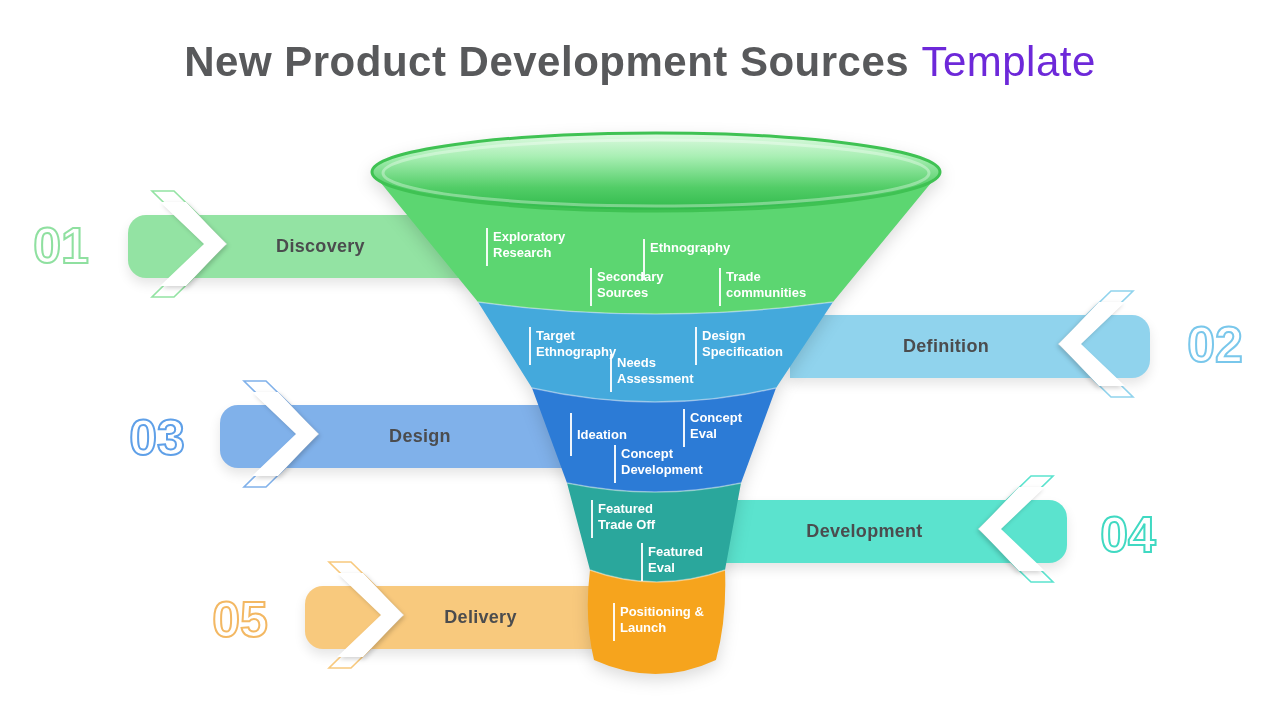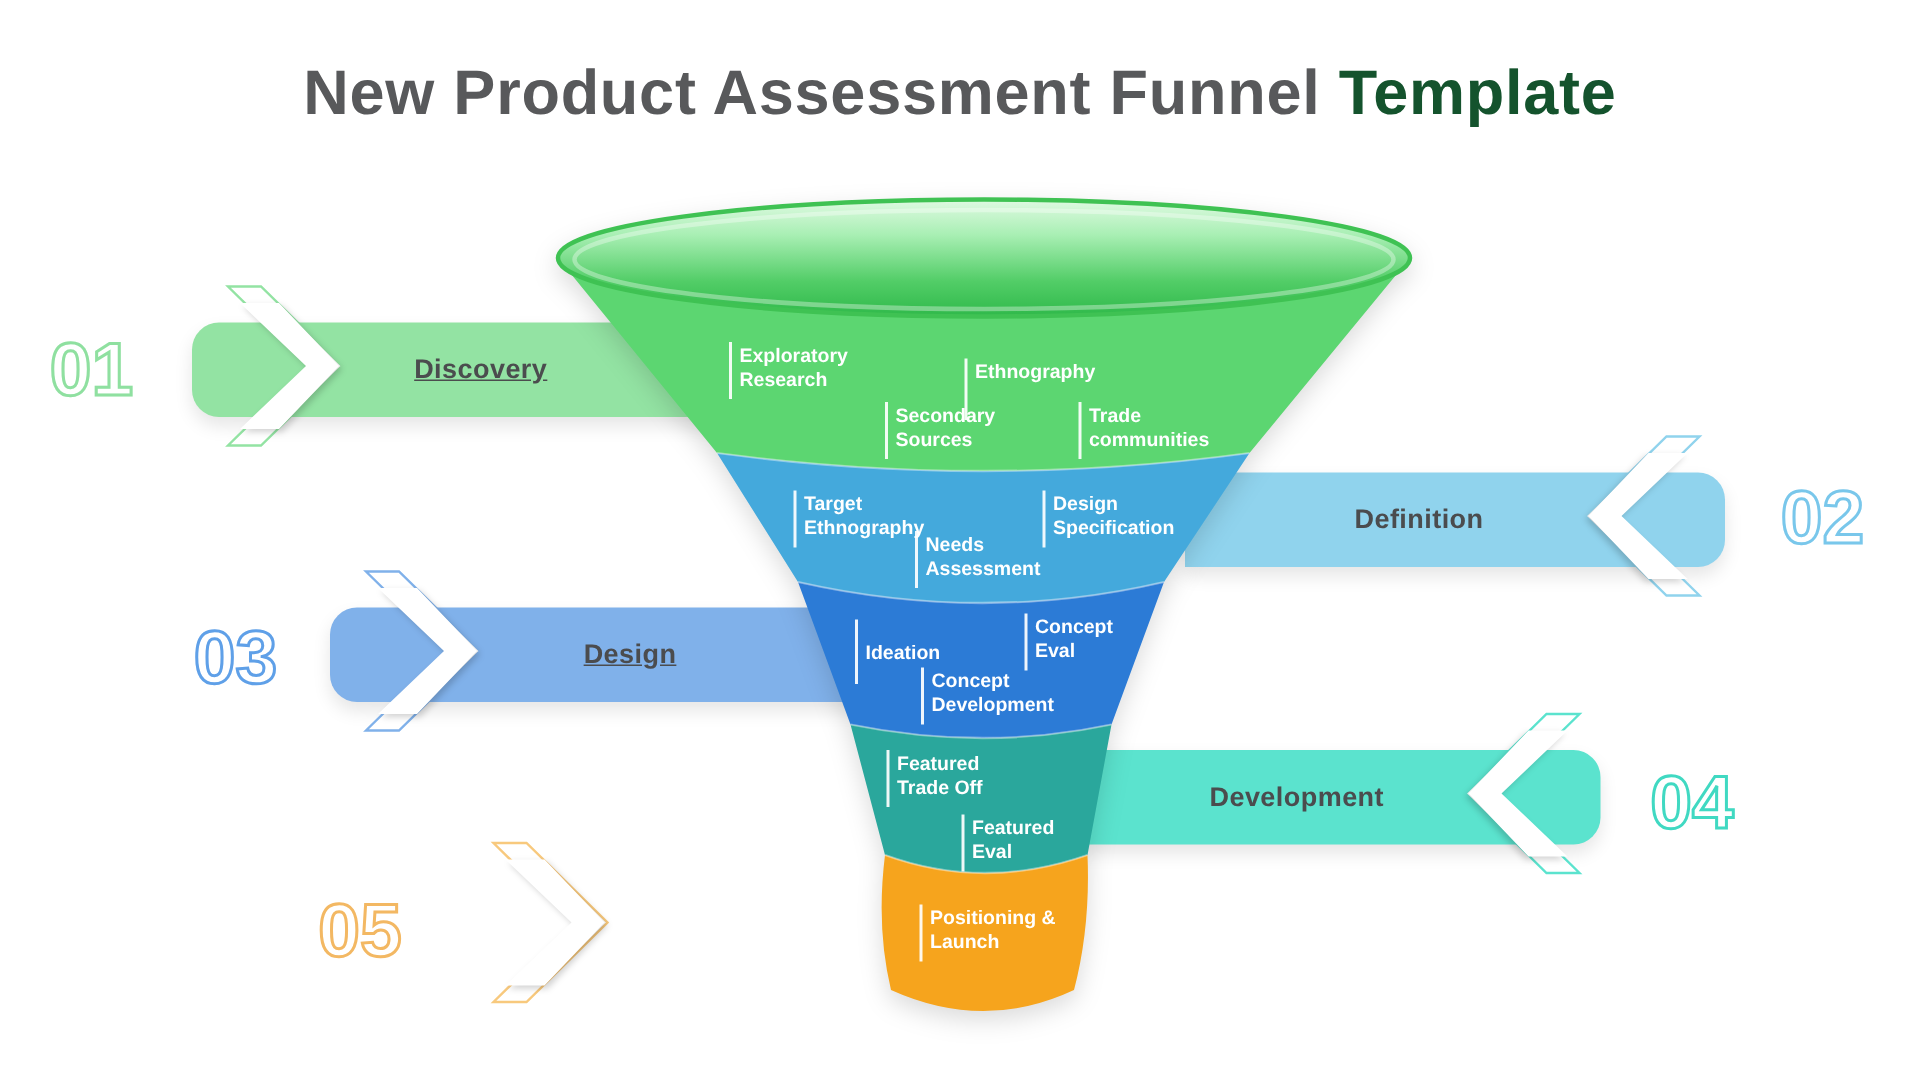--- a/index.html
+++ b/index.html
@@ -2,28 +2,28 @@
 <html><head>
 <meta charset="utf-8">
 <style>
   html,body{margin:0;padding:0;background:#fff;}
   .canvas{position:relative;width:1280px;height:720px;background:#ffffff;overflow:hidden;
           font-family:"Liberation Sans",sans-serif;}
 
   
   .title{position:absolute;top:38px;left:0;width:100%;text-align:center;
          font-size:42px;font-weight:bold;color:#58595B;letter-spacing:.5px;}
-  .title .light{font-weight:bold;color:#14532d;}
+  .title .light{font-weight:normal;color:#6d28d9;}
 
   
   .ribbon{position:absolute;height:63px;box-sizing:border-box;z-index:1;
           display:flex;align-items:center;justify-content:center;
           font-size:18px;font-weight:bold;color:#4B4C4E;letter-spacing:.3px;
           box-shadow:0 6px 12px rgba(0,0,0,.10);}
-  .ribbon.left{border-radius:18px 0 0 18px;text-decoration:underline;}
+  .ribbon.left{border-radius:18px 0 0 18px;}
   .ribbon.right{border-radius:0 18px 18px 0;}
 
   
   .num{position:absolute;z-index:1;overflow:visible;}
   .num text{font-family:"Liberation Sans",sans-serif;font-weight:bold;font-size:50px;
             fill:#ffffff;stroke-width:2px;}
 
   
   .chev{position:absolute;z-index:2;overflow:visible;}
   .chev .outline{fill:#ffffff;stroke-width:1.6px;}
@@ -38,21 +38,21 @@
           line-height:15.5px;white-space:pre-line;
           border-left:2px solid rgba(255,255,255,.92);padding:1px 0 6px 5px;}
   .flabel.center{display:flex;align-items:center;padding-bottom:0;}
 </style>
 </head>
 <body>
 
 <div class="canvas">
 
   <div class="title">
-    <span>New Product Assessment Funnel</span>
+    <span>New Product Development Sources</span>
     <span class="light">Template</span>
   </div>
 
   <svg class="num" style="left:19px;top:216px" width="84" height="60">
     <text x="42" y="47" text-anchor="middle" stroke="#8FE0A0">01</text>
   </svg>
   <div class="ribbon left" style="left: 128px; top: 215px; width: 360px; padding-left: 25px; background: rgb(147, 227, 163);">
     <span>Discovery</span>
   </div>
   <svg class="chev" style="left:150px;top:189px" width="92" height="110" viewBox="0 0 92 110">
@@ -89,20 +89,23 @@
     <span>Development</span>
   </div>
   <svg class="chev flip" style="left:963px;top:474px" width="92" height="110" viewBox="0 0 92 110">
     <path class="outline" d="M2,2 L24,2 L78,55 L24,108 L2,108 L56,55 Z" stroke="#5BE3CE"></path>
     <path class="solid" d="M10,13 L36,13 L76,55 L36,97 L10,97 L54,55 Z"></path>
   </svg>
 
   <svg class="num" style="left:198px;top:590px" width="84" height="60">
     <text x="42" y="47" text-anchor="middle" stroke="#F3B863">05</text>
   </svg>
+  <div class="ribbon left" style="left: 305px; top: 586px; width: 335px; padding-left: 16px; background: rgb(248, 201, 125);">
+    <span>Delivery</span>
+  </div>
   <svg class="chev" style="left:327px;top:560px" width="92" height="110" viewBox="0 0 92 110">
     <path class="outline" d="M2,2 L24,2 L78,55 L24,108 L2,108 L56,55 Z" stroke="#F8C97D"></path>
     <path class="solid" d="M10,13 L36,13 L76,55 L36,97 L10,97 L54,55 Z"></path>
   </svg>
 
   <svg class="funnel-svg" width="1280" height="720" viewBox="0 0 1280 720">
     <defs>
       <linearGradient id="topGrad" x1="0" y1="0" x2="0" y2="1">
         <stop offset="0%" stop-color="#DFFAE2"></stop>
         <stop offset="30%" stop-color="#A9EFB4"></stop>

